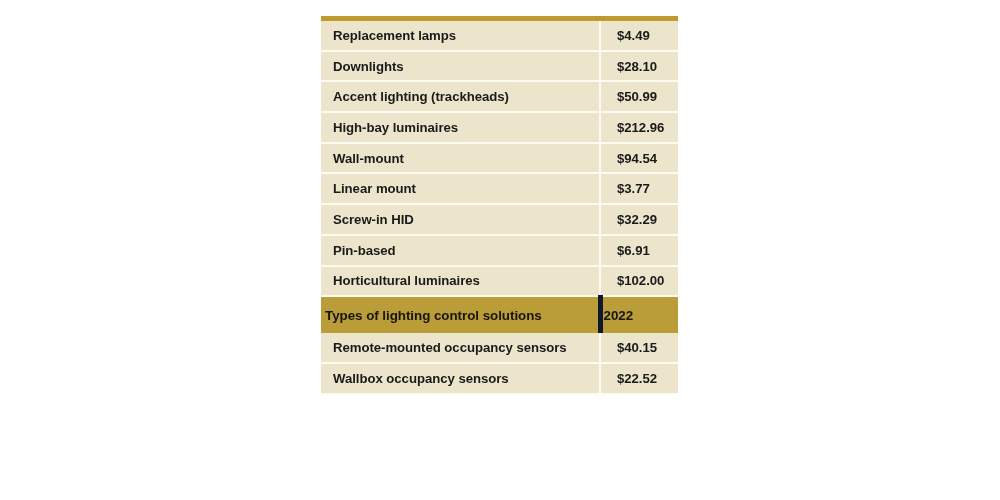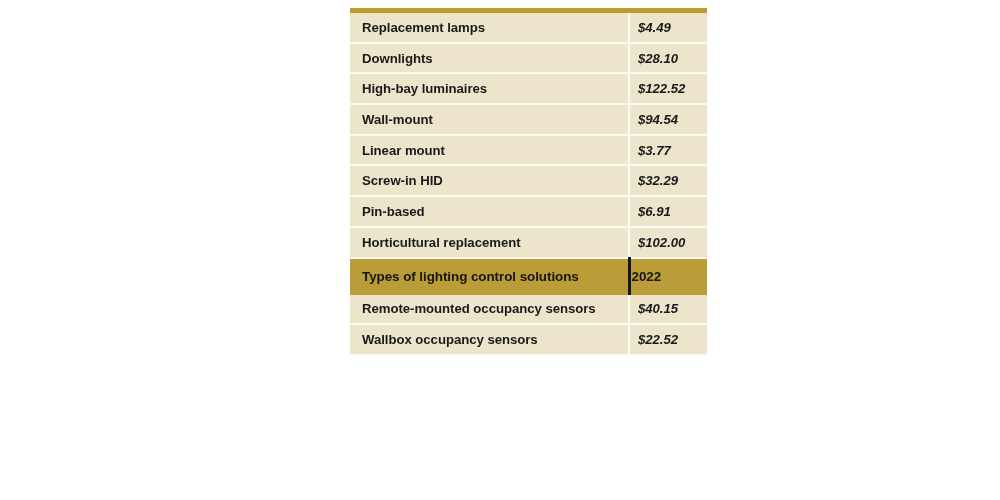--- a/index.html
+++ b/index.html
@@ -16,25 +16,24 @@
   #page {
     position: relative;
     width: 1000px;
     height: 500px;
     background: #ffffff;
     overflow: hidden;
   }
   .table-wrap {
     position: absolute;
     left: 321px;
-    top: 8px;
+    top: 16px;
     width: 357px;
     height: 384px;
     overflow: hidden;
-    margin-left: 29px;
   }
   .top-strip {
     height: 5px;
     width: 100%;
     background: #bd9b2e;
   }
   .data-table {
     width: 100%;
     border-collapse: collapse;
     table-layout: fixed;
@@ -54,40 +53,39 @@
     font-size: 13.2px;
     letter-spacing: -0.05px;
     white-space: nowrap;
     overflow: hidden;
   }
   .data-table tr.data-row td.label-cell {
     padding-left: 12px;
     border-right: 2px solid #fdfbf0;
   }
   .data-table tr.data-row td.value-cell {
-    padding-left: 8px;
-    font-style: italic;
+    padding-left: 16px;
   }
 
   .data-table tr.section-header {
     background: #ba9c38;
   }
   .data-table tr.section-header td {
     height: 34px;
     vertical-align: middle;
     color: #17160f;
     font-weight: bold;
     font-size: 13.4px;
     letter-spacing: -0.05px;
     white-space: nowrap;
     overflow: hidden;
   }
   .data-table tr.section-header td.label-cell {
-    padding-left: 12px;
-    border-right: 3px solid #0f172a;
+    padding-left: 4px;
+    border-right: 5px solid #0f172a;
   }
   .data-table tr.section-header td.value-cell {
   }
 </style>
 </head>
 <body>
 
 <div id="page">
   <div class="table-wrap">
     <div class="top-strip"></div>
@@ -99,41 +97,45 @@
       <tbody id="table-body">
           <tr class="data-row">
             <td class="label-cell">Replacement lamps</td>
             <td class="value-cell">$4.49</td>
           </tr>
           <tr class="data-row">
             <td class="label-cell">Downlights</td>
             <td class="value-cell">$28.10</td>
           </tr>
           <tr class="data-row">
+            <td class="label-cell">Accent lighting (trackheads)</td>
+            <td class="value-cell">$50.99</td>
+          </tr>
+          <tr class="data-row">
             <td class="label-cell">High-bay luminaires</td>
-            <td class="value-cell">$122.52</td>
+            <td class="value-cell">$212.96</td>
           </tr>
           <tr class="data-row">
             <td class="label-cell">Wall-mount</td>
             <td class="value-cell">$94.54</td>
           </tr>
           <tr class="data-row">
             <td class="label-cell">Linear mount</td>
             <td class="value-cell">$3.77</td>
           </tr>
           <tr class="data-row">
             <td class="label-cell">Screw-in HID</td>
             <td class="value-cell">$32.29</td>
           </tr>
           <tr class="data-row">
             <td class="label-cell">Pin-based</td>
             <td class="value-cell">$6.91</td>
           </tr>
           <tr class="data-row">
-            <td class="label-cell">Horticultural replacement</td>
+            <td class="label-cell">Horticultural luminaires</td>
             <td class="value-cell">$102.00</td>
           </tr>
           <tr class="section-header">
             <td class="label-cell">Types of lighting control solutions</td>
             <td class="value-cell">2022</td>
           </tr>
           <tr class="data-row">
             <td class="label-cell">Remote-mounted occupancy sensors</td>
             <td class="value-cell">$40.15</td>
           </tr>

